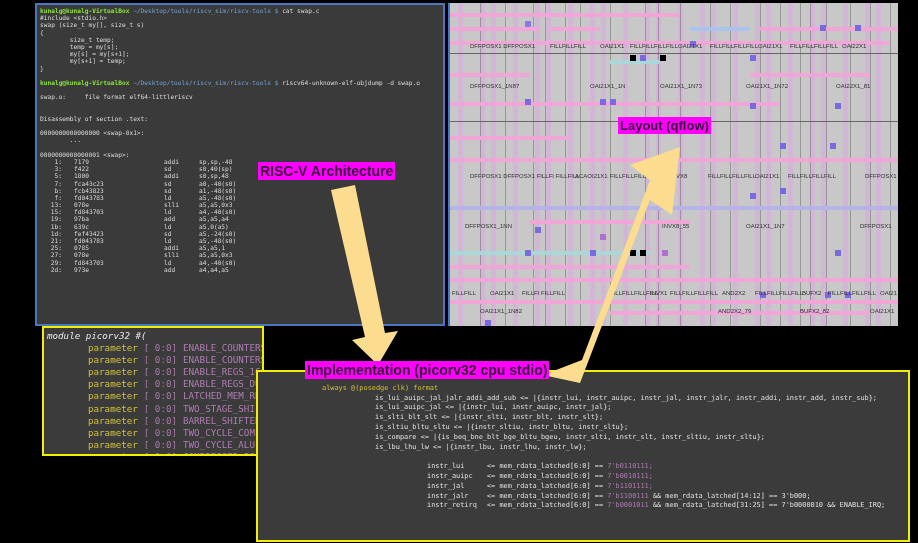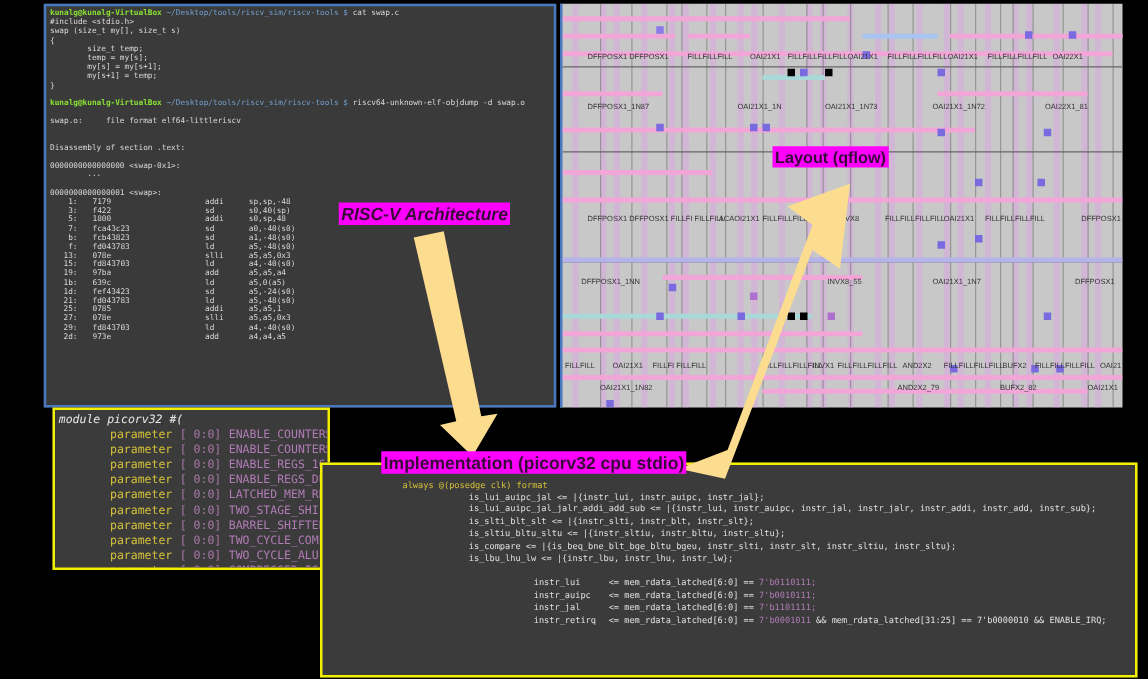--- a/index.html
+++ b/index.html
@@ -21,21 +21,21 @@
   .kw-mod{color:#e8e8e8;font-style:italic;}
   .kw-param{color:#d4c13a;}
   .bracket{color:#a878a8;}
   .pname{color:#b07cb5;}
   .verilog2{position:absolute;left:256px;top:370px;width:654px;height:172px;background:#3b3b3b;border:2px solid #f0f000;box-sizing:border-box;overflow:hidden;font-size:6.9px;line-height:9.8px;color:#e0e0e0;padding:2px 4px;}
   .v2line{white-space:pre;}
   .kw-always{color:#d4c13a;}
   .num{color:#b07cb5;}
   .endif{color:#5fb6d8;}
   .label{position:absolute;background:#ff00ff;color:#3a0a3a;font-family:"Liberation Sans",sans-serif;font-weight:bold;white-space:nowrap;padding:0 2px;}
-  .lbl-risc{left:271px;top:162px;font-size:14px;line-height:18px;font-style:italic;}
+  .lbl-risc{left:258px;top:162px;font-size:14px;line-height:18px;}
   .lbl-layout{left:618px;top:117px;font-size:13px;line-height:17px;}
   .lbl-impl{left:305px;top:361px;font-size:14px;line-height:18px;}
   svg.arrows{position:absolute;left:0;top:0;pointer-events:none;}
 </style>
 </head>
 <body>
 
 <div class="term">
   <div class="line"><span class="prompt-user">kunalg@kunalg-VirtualBox</span><span class="prompt-path"> ~/Desktop/tools/riscv_sim/riscv-tools $ </span><span>cat swap.c</span></div>
   <div id="src-lines">
@@ -232,32 +232,33 @@
       <div style="white-space: pre; padding-left: 41px;"><span class="kw-param" style="margin-right: 6px;">parameter</span><span class="bracket" style="margin-right: 6px;">[ 0:0]</span><span class="pname" style="margin-right: 6px;">TWO_CYCLE_COMPARE</span></div>
       <div style="white-space: pre; padding-left: 41px;"><span class="kw-param" style="margin-right: 6px;">parameter</span><span class="bracket" style="margin-right: 6px;">[ 0:0]</span><span class="pname" style="margin-right: 6px;">TWO_CYCLE_ALU</span></div>
       <div style="white-space: pre; padding-left: 41px;"><span class="kw-param" style="margin-right: 6px;">parameter</span><span class="bracket" style="margin-right: 6px;">[ 0:0]</span><span class="pname" style="margin-right: 6px;">COMPRESSED_ISA</span></div>
     </div>
 </div>
 
 <div class="verilog2">
   <div class="v2line">&nbsp;</div>
   <div class="v2line" style="padding-left:60px"><span class="kw-always">always @(posedge clk) format</span></div>
   <div id="assigns">
+      <div class="v2line" style="padding-left: 113px;">is_lui_auipc_jal_jalr_addi_add_sub &lt;= |{instr_lui, instr_auipc, instr_jal, instr_jalr, instr_addi, instr_add, instr_sub};</div>
       <div class="v2line" style="padding-left: 113px;">is_lui_auipc_jal &lt;= |{instr_lui, instr_auipc, instr_jal};</div>
-      <div class="v2line" style="padding-left: 113px;">is_lui_auipc_jal_jalr_addi_add_sub &lt;= |{instr_lui, instr_auipc, instr_jal, instr_jalr, instr_addi, instr_add, instr_sub};</div>
       <div class="v2line" style="padding-left: 113px;">is_slti_blt_slt &lt;= |{instr_slti, instr_blt, instr_slt};</div>
       <div class="v2line" style="padding-left: 113px;">is_sltiu_bltu_sltu &lt;= |{instr_sltiu, instr_bltu, instr_sltu};</div>
       <div class="v2line" style="padding-left: 113px;">is_compare &lt;= |{is_beq_bne_blt_bge_bltu_bgeu, instr_slti, instr_slt, instr_sltiu, instr_sltu};</div>
       <div class="v2line" style="padding-left: 113px;">is_lbu_lhu_lw &lt;= |{instr_lbu, instr_lhu, instr_lw};</div>
     </div>
   <div class="v2line">&nbsp;</div>
   <div id="decode">
       <div class="v2line" style="padding-left: 165px;"><span style="margin-right: 6px;">instr_lui    </span><span>&lt;= mem_rdata_latched[6:0] == </span><span class="num">7'b0110111;</span><span></span></div>
       <div class="v2line" style="padding-left: 165px;"><span style="margin-right: 6px;">instr_auipc  </span><span>&lt;= mem_rdata_latched[6:0] == </span><span class="num">7'b0010111;</span><span></span></div>
       <div class="v2line" style="padding-left: 165px;"><span style="margin-right: 6px;">instr_jal    </span><span>&lt;= mem_rdata_latched[6:0] == </span><span class="num">7'b1101111;</span><span></span></div>
+      <div class="v2line" style="padding-left: 165px;"><span style="margin-right: 6px;">instr_jalr   </span><span>&lt;= mem_rdata_latched[6:0] == </span><span class="num">7'b1100111</span><span> &amp;&amp; mem_rdata_latched[14:12] == 3'b000;</span></div>
       <div class="v2line" style="padding-left: 165px;"><span style="margin-right: 6px;">instr_retirq </span><span>&lt;= mem_rdata_latched[6:0] == </span><span class="num">7'b0001011</span><span> &amp;&amp; mem_rdata_latched[31:25] == 7'b0000010 &amp;&amp; ENABLE_IRQ;</span></div>
     </div>
 </div>
 
 <svg class="arrows" width="918" height="543">
   <polygon points="331,190 355,185 385,333 398,331 378,365 352,340 365,337" fill="#fcdc8e"></polygon>
   <polygon points="543,375 580,383 650,200 672,215 680,147 630,165 650,180 582,360" fill="#fcdc8e"></polygon>
 </svg>
 
 <div class="label lbl-risc">RISC-V Architecture</div>

